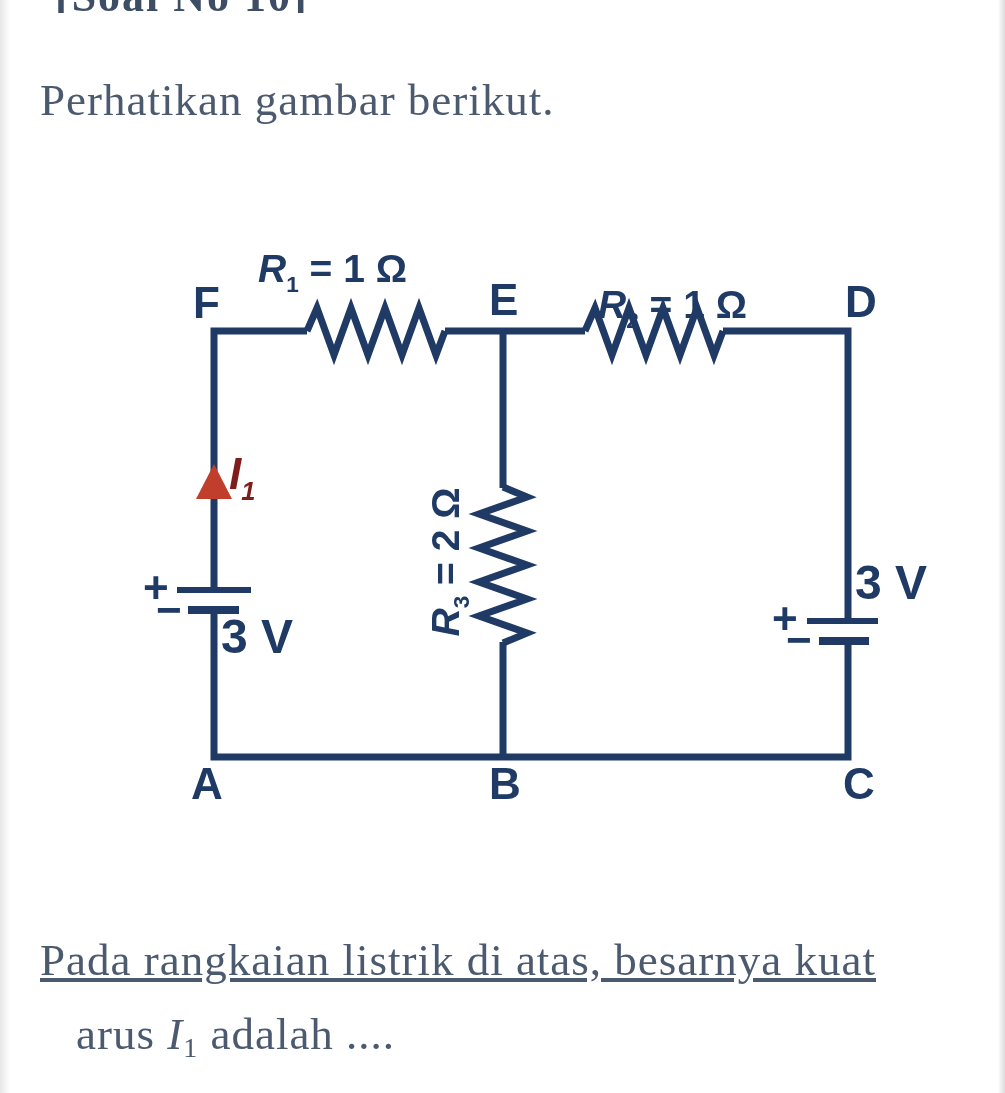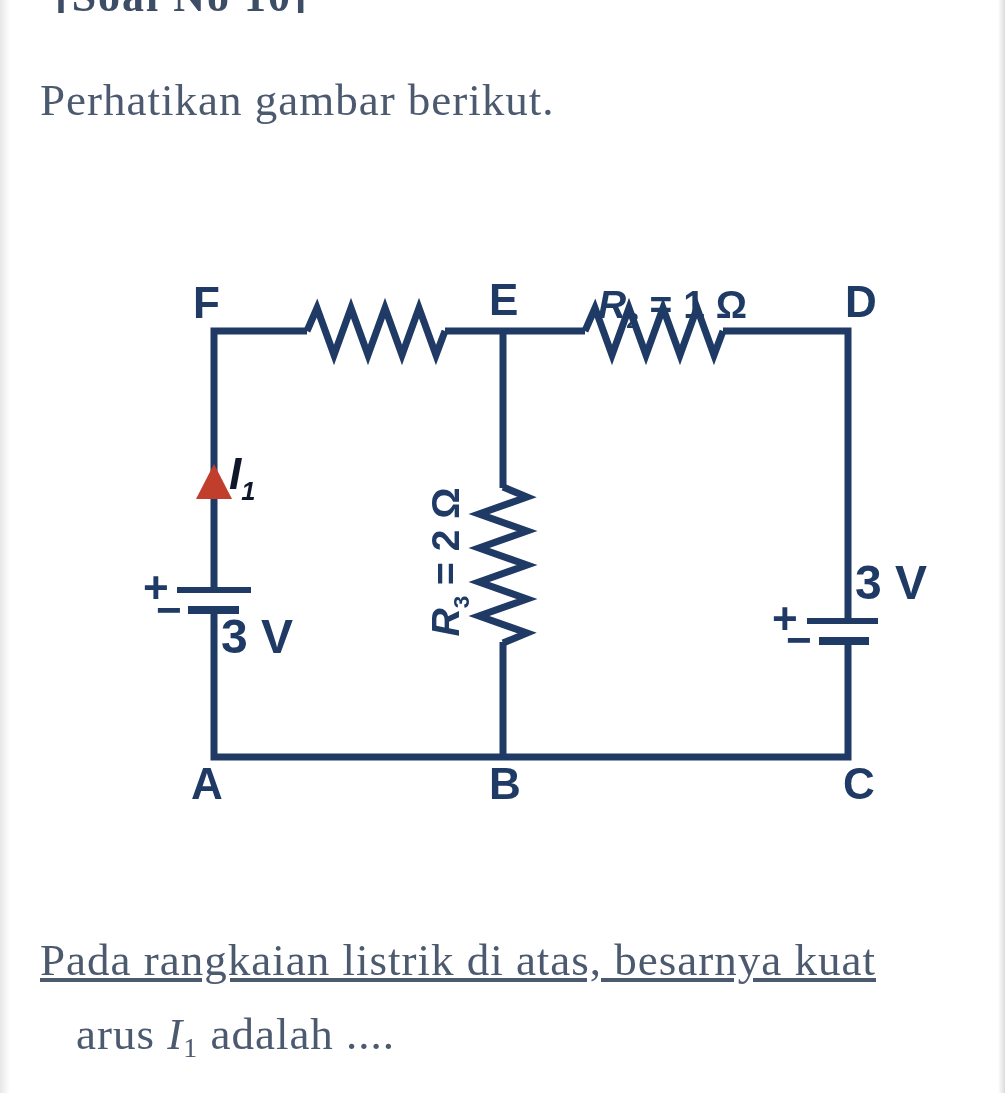--- a/index.html
+++ b/index.html
@@ -29,21 +29,21 @@
   .node { font:700 44px/44px "Liberation Sans", sans-serif; }
   .node-f {left:193px; top:281px;} .node-e {left:489px; top:278px;} .node-d {left:845px; top:280px;}
   .node-a {left:191px; top:762px;} .node-b {left:489px; top:762px;} .node-c {left:843px; top:762px;}
 
   .r-label { font:700 39px/42px "Liberation Sans", sans-serif; }
   .r-label em { font-style:italic; }
   .r-label sub, .i1-label sub { font-size:0.58em; vertical-align:-0.45em; line-height:0; }
   .r1 {left:258px; top:248px;} .r2 {left:598px; top:248px;margin-top:36px;}
   .r3 {left:446px; top:562px; transform:translate(-50%,-50%) rotate(-90deg);}
 
-  .i1-label { left:229px; top:452px; color:#0f172a;
+  .i1-label { left:229px; top:452px; color:#7f1d1d;
               font:italic 700 44px/44px "Liberation Sans", sans-serif; }
 
   .v-label { font:700 48px/48px "Liberation Sans", sans-serif; }
   .v3 {left:221px; top:613px;} .v4 {left:855px; top:559px;}
 
   .sign { font:700 44px/44px "Liberation Sans", sans-serif; }
   .plus-left  {left:143px; top:566px;} .minus-left  {left:156px; top:588px;}
   .plus-right {left:772px; top:597px;} .minus-right {left:786px; top:618px;}
 
   .q-line { position:absolute; left:40px; font:400 45px/56px "Liberation Serif", serif;
@@ -93,20 +93,21 @@
     <polygon class="arrow" points="214,464 196,499 232,499"></polygon>
   </svg>
 
   <span class="lbl node node-f">F</span>
   <span class="lbl node node-e">E</span>
   <span class="lbl node node-d">D</span>
   <span class="lbl node node-a">A</span>
   <span class="lbl node node-b">B</span>
   <span class="lbl node node-c">C</span>
 
+  <span class="lbl r-label r1"><em>R</em><sub>1</sub><span> = 1 Ω</span></span>
   <span class="lbl r-label r2"><em>R</em><sub>2</sub><span> = 1 Ω</span></span>
   <span class="lbl r-label r3"><em>R</em><sub>3</sub><span> = 2 Ω</span></span>
 
   <span class="lbl i1-label"><span>I</span><sub>1</sub></span>
 
   <span class="lbl v-label v3">3 V</span>
   <span class="lbl v-label v4">3 V</span>
   <span class="lbl sign plus-left">+</span>
   <span class="lbl sign minus-left">−</span>
   <span class="lbl sign plus-right">+</span>

